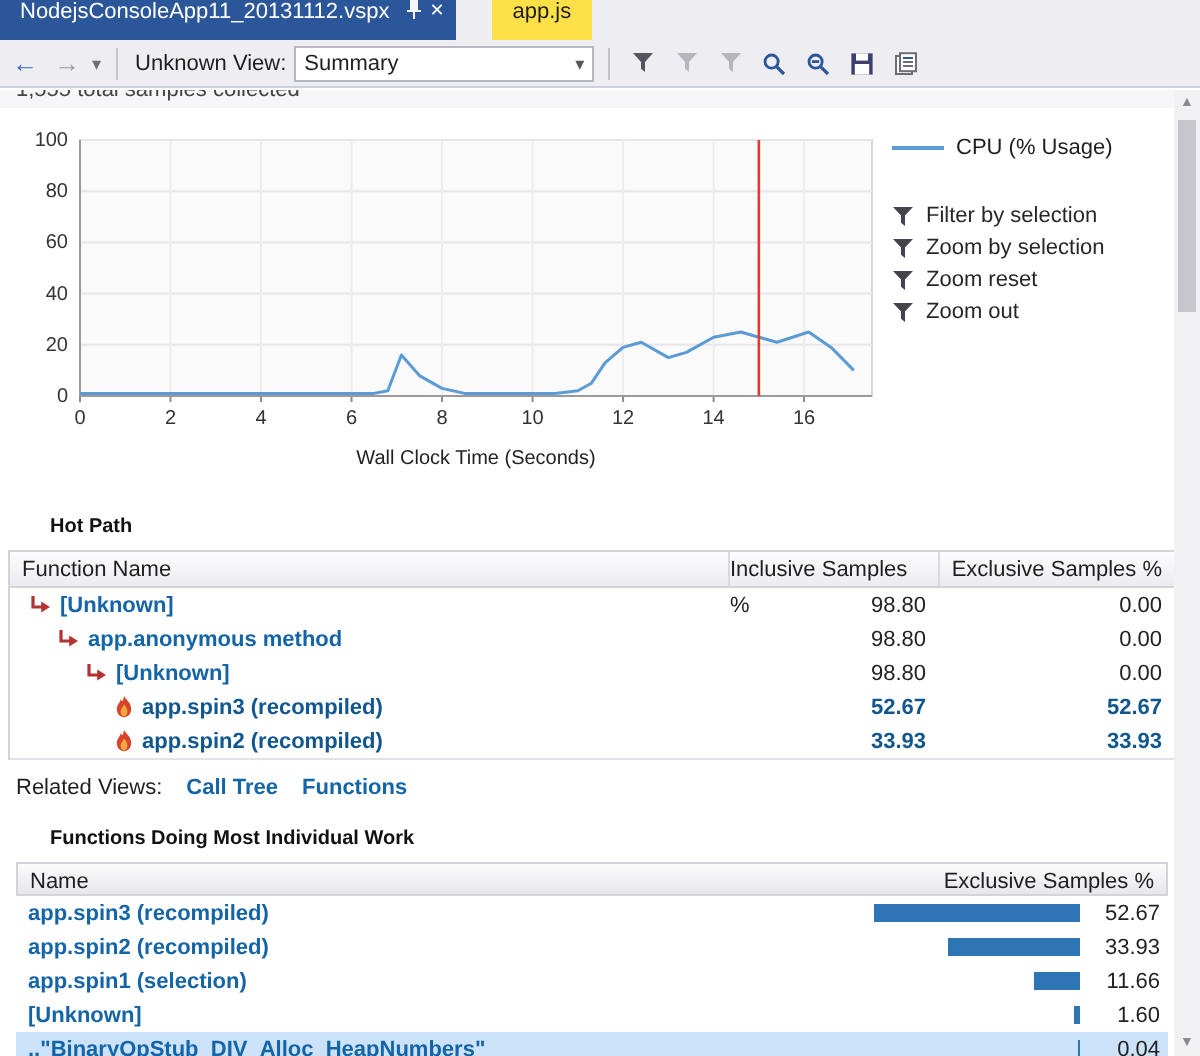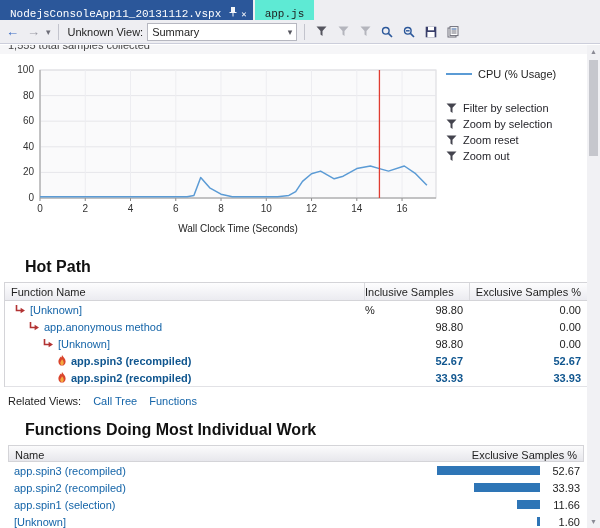--- a/index.html
+++ b/index.html
@@ -4,23 +4,23 @@
 <style>
   * { box-sizing: border-box; }
   html,body { margin:0; padding:0; }
   body {
     width:600px; height:528px; overflow:hidden; position:relative;
     font-family:"Liberation Sans", sans-serif; font-size:11px; color:#1e1e1e;
     background:#ffffff;
   }
   
   .tab-row { height:20px; background:#eeeef2; display:flex; align-items:flex-end; }
-  .tab { height:20px; display:flex; align-items:flex-end; padding:0 6px; cursor:default;font-family:Liberation Mono, monospace; }
+  .tab { height:20px; display:flex; align-items:flex-start; padding:0 6px; cursor:default; }
   .tab.active { background:#2b579a; color:#fff; }
-  .tab.inactive { background:#5eead4; color:#1e1e1e; margin-left:2px; }
+  .tab.inactive { background:#fde047; color:#1e1e1e; margin-left:18px; }
   .tab .tab-label { padding:0 4px; white-space:nowrap; }
   .tab .tab-ico { margin-left:4px; font-size:9px; line-height:10px; cursor:pointer; opacity:.95; }
   
   .toolbar { height:24px; background:#eeeef2; border-bottom:1px solid #cccedb;
              display:flex; align-items:center; padding:0 4px; gap:4px; }
   .nav-arrow { font-size:13px; padding:0 2px; cursor:pointer; }
   .nav-back { color:#3a6bc4; } .nav-fwd { color:#9a9aa4; }
   .chev-sm { color:#6d6d78; font-size:9px; }
   .vsep { width:1px; height:16px; background:#c3c4cd; margin:0 3px; }
   .cv-label { color:#1e1e1e; margin-left:2px; }
@@ -33,33 +33,33 @@
   .content { position:absolute; top:45px; left:0; width:592px; bottom:0; overflow:hidden; background:#fff; }
   .status-clip { height:9px; overflow:hidden; position:relative; background:#f6f6f8; }
   .status-clip span { position:absolute; top:-6px; left:8px; color:#444; }
   .chart-wrap { display:flex; margin-top:4px; }
   .chart-side { width:136px; padding-top:10px; }
   .legend-row { display:flex; align-items:center; gap:6px; margin-bottom:22px;text-align:center; }
   .legend-line { width:26px; height:2px; background:#5b9bd5; display:inline-block; }
   .action-row { display:flex; align-items:center; gap:6px; margin:4px 0; color:#26262c; cursor:pointer; }
   .action-row .a-ico { width:11px; height:11px; display:inline-flex; }
   
-  .section-title { font-weight:bold; font-size:16px; margin:14px 0 6px 8px; color:#111;padding-left:17px; }
+  .section-title { font-weight:bold; font-size:10px; margin:14px 0 6px 8px; color:#111;padding-left:17px; }
   .hp-table { margin:0 4px; border:1px solid #d4d4d8; border-bottom:none; }
   .hp-header { display:flex; height:18px; align-items:center;
                background:linear-gradient(#fdfdfe,#ebebf0); border-bottom:1px solid #d4d4d8; }
   .hp-header .c-name { flex:1; padding-left:6px; }
   .hp-header .c-num { width:105px; text-align:left; padding-right:6px; border-left:1px solid #d9d9dd; height:100%; line-height:18px; }
   .hp-header .c-num2 { width:118px; text-align:right; padding-right:6px; border-left:1px solid #d9d9dd; height:100%; line-height:18px; }
   .hp-rows { border-bottom:1px solid #e2e2e6; }
   .hp-row { display:flex; height:17px; align-items:center; }
   .hp-name { flex:1; display:flex; align-items:center; gap:4px; }
   .hp-val { width:105px; text-align:right; padding-right:6px; color:#222; }
   .hp-val2 { width:118px; text-align:right; padding-right:6px; color:#222; }
-  .link { color:#1464a8; cursor:pointer; }
+  .link { color:#1464a8; cursor:pointer;font-weight:bold; }
   .bold { font-weight:bold; color:#10568f; }
   .related { margin:8px 12px 0 8px; display:flex; gap:12px; align-items:flex-start; }
   
   .iw-table { margin:0 8px; }
   .iw-header { display:flex; height:17px; align-items:flex-end;
                background:linear-gradient(#fbfbfc,#e7e7ec);
                border:1px solid #d4d4d8; }
   .iw-header .c-name { flex:1; padding-left:6px; }
   .iw-header .c-val { text-align:right; padding-right:6px; }
   .iw-row { display:flex; height:17px; align-items:center; padding-left:6px; }

